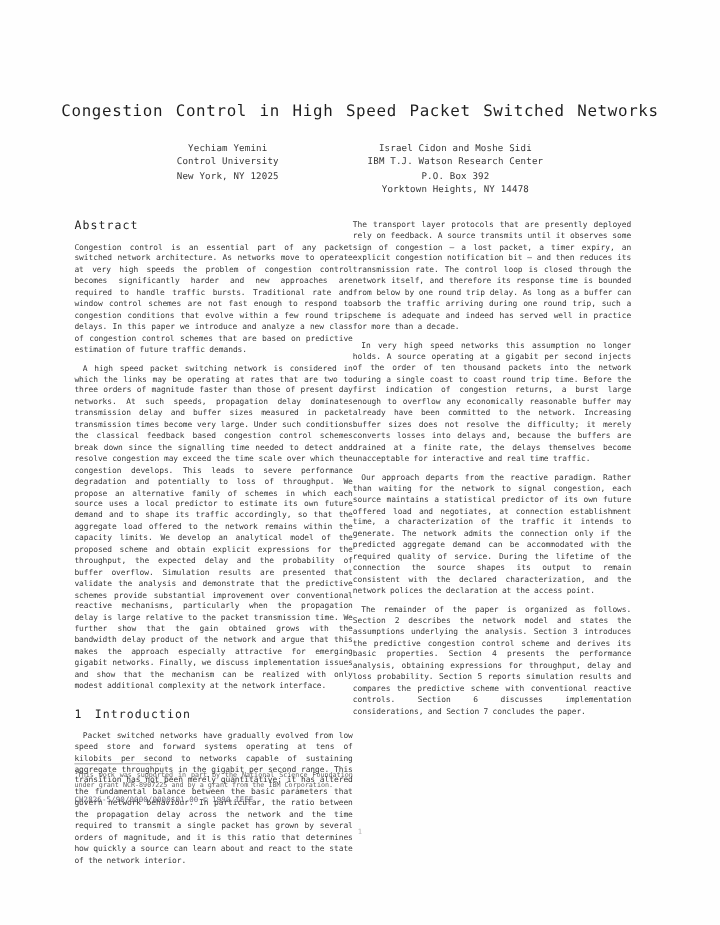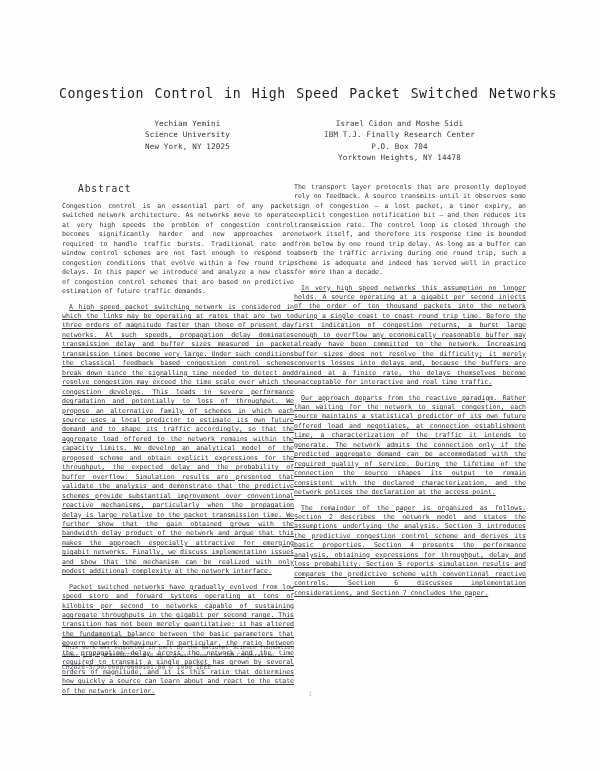--- a/index.html
+++ b/index.html
@@ -14,28 +14,26 @@
     position:absolute;
     inset:0;
     background:#fefefe;
   }
 
   
   .scan{
     color:#2b2b2b;
     filter:blur(0.42px) contrast(1.45);
     opacity:.80;
-    margin-left:20px;
     -webkit-font-smoothing:none;
   }
   .scan-hard{
     color:#1d1d1d;
     filter:blur(0.35px) contrast(1.7);
     opacity:.88;
-    padding-left:16px;
   }
   .faint{opacity:.62;}
 
   
   .title{
     position:absolute;
     left:0;right:0;
     top:86px;
     text-align:center;
     font-size:13.2px;
@@ -86,21 +84,21 @@
   .para{
     margin:0 0 6px 0;
     font-size:6.6px;
     line-height:9.45px;
     text-align:justify;
     font-family:"DejaVu Sans Mono", monospace;
     letter-spacing:-.05px;
     word-spacing:-.3px;
     hyphens:auto;
   }
-  .para.indent{text-indent:7px;text-decoration:underline;}
+  .para.indent{text-indent:7px;}
 
   
   .footnote-wrap{
     position:absolute;
     left:62px;
     top:636px;
     width:232px;
   }
   .fn-rule{
     width:72px;height:1px;
@@ -146,43 +144,46 @@
 <body>
 
 <div class="page">
 
   <div class="title scan-hard">Congestion Control in High Speed Packet Switched Networks</div>
 
   <div class="authors">
 
     <div class="author-block scan">
       <div>Yechiam Yemini</div>
-      <div>Science University</div>
+      <div>Control University</div>
       <div>New York, NY 12025</div>
     </div>
 
     <div class="author-block scan">
       <div>Israel Cidon and Moshe Sidi</div>
-      <div>IBM T.J. Finally Research Center</div>
-      <div>P.O. Box 704</div>
+      <div>IBM T.J. Watson Research Center</div>
+      <div>P.O. Box 392</div>
       <div>Yorktown Heights, NY 14478</div>
     </div>
 
   </div>
 
   <div class="columns">
 
     <div class="col">
 
       <div class="sec-head scan-hard">Abstract</div>
 
       <p class="para scan">Congestion control is an essential part of any packet switched network architecture. As networks move to operate at very high speeds the problem of congestion control becomes significantly harder and new approaches are required to handle traffic bursts. Traditional rate and window control schemes are not fast enough to respond to congestion conditions that evolve within a few round trip delays. In this paper we introduce and analyze a new class of congestion control schemes that are based on predictive estimation of future traffic demands.</p>
 
       <p class="para scan indent">A high speed packet switching network is considered in which the links may be operating at rates that are two to three orders of magnitude faster than those of present day networks. At such speeds, propagation delay dominates transmission delay and buffer sizes measured in packet transmission times become very large. Under such conditions the classical feedback based congestion control schemes break down since the signalling time needed to detect and resolve congestion may exceed the time scale over which the congestion develops. This leads to severe performance degradation and potentially to loss of throughput. We propose an alternative family of schemes in which each source uses a local predictor to estimate its own future demand and to shape its traffic accordingly, so that the aggregate load offered to the network remains within the capacity limits. We develop an analytical model of the proposed scheme and obtain explicit expressions for the throughput, the expected delay and the probability of buffer overflow. Simulation results are presented that validate the analysis and demonstrate that the predictive schemes provide substantial improvement over conventional reactive mechanisms, particularly when the propagation delay is large relative to the packet transmission time. We further show that the gain obtained grows with the bandwidth delay product of the network and argue that this makes the approach especially attractive for emerging gigabit networks. Finally, we discuss implementation issues and show that the mechanism can be realized with only modest additional complexity at the network interface.</p>
 
+      <div class="sec-head scan-hard" style="margin-top:13px;">
+        <span class="num">1</span><span>Introduction</span>
+      </div>
 
       <p class="para scan indent">Packet switched networks have gradually evolved from low speed store and forward systems operating at tens of kilobits per second to networks capable of sustaining aggregate throughputs in the gigabit per second range. This transition has not been merely quantitative: it has altered the fundamental balance between the basic parameters that govern network behaviour. In particular, the ratio between the propagation delay across the network and the time required to transmit a single packet has grown by several orders of magnitude, and it is this ratio that determines how quickly a source can learn about and react to the state of the network interior.</p>
 
     </div>
 
     <div class="col">
 
       <p class="para scan">The transport layer protocols that are presently deployed rely on feedback. A source transmits until it observes some sign of congestion — a lost packet, a timer expiry, an explicit congestion notification bit — and then reduces its transmission rate. The control loop is closed through the network itself, and therefore its response time is bounded from below by one round trip delay. As long as a buffer can absorb the traffic arriving during one round trip, such a scheme is adequate and indeed has served well in practice for more than a decade.</p>
 
       <p class="para scan indent">In very high speed networks this assumption no longer holds. A source operating at a gigabit per second injects of the order of ten thousand packets into the network during a single coast to coast round trip time. Before the first indication of congestion returns, a burst large enough to overflow any economically reasonable buffer may already have been committed to the network. Increasing buffer sizes does not resolve the difficulty; it merely converts losses into delays and, because the buffers are drained at a finite rate, the delays themselves become unacceptable for interactive and real time traffic.</p>

